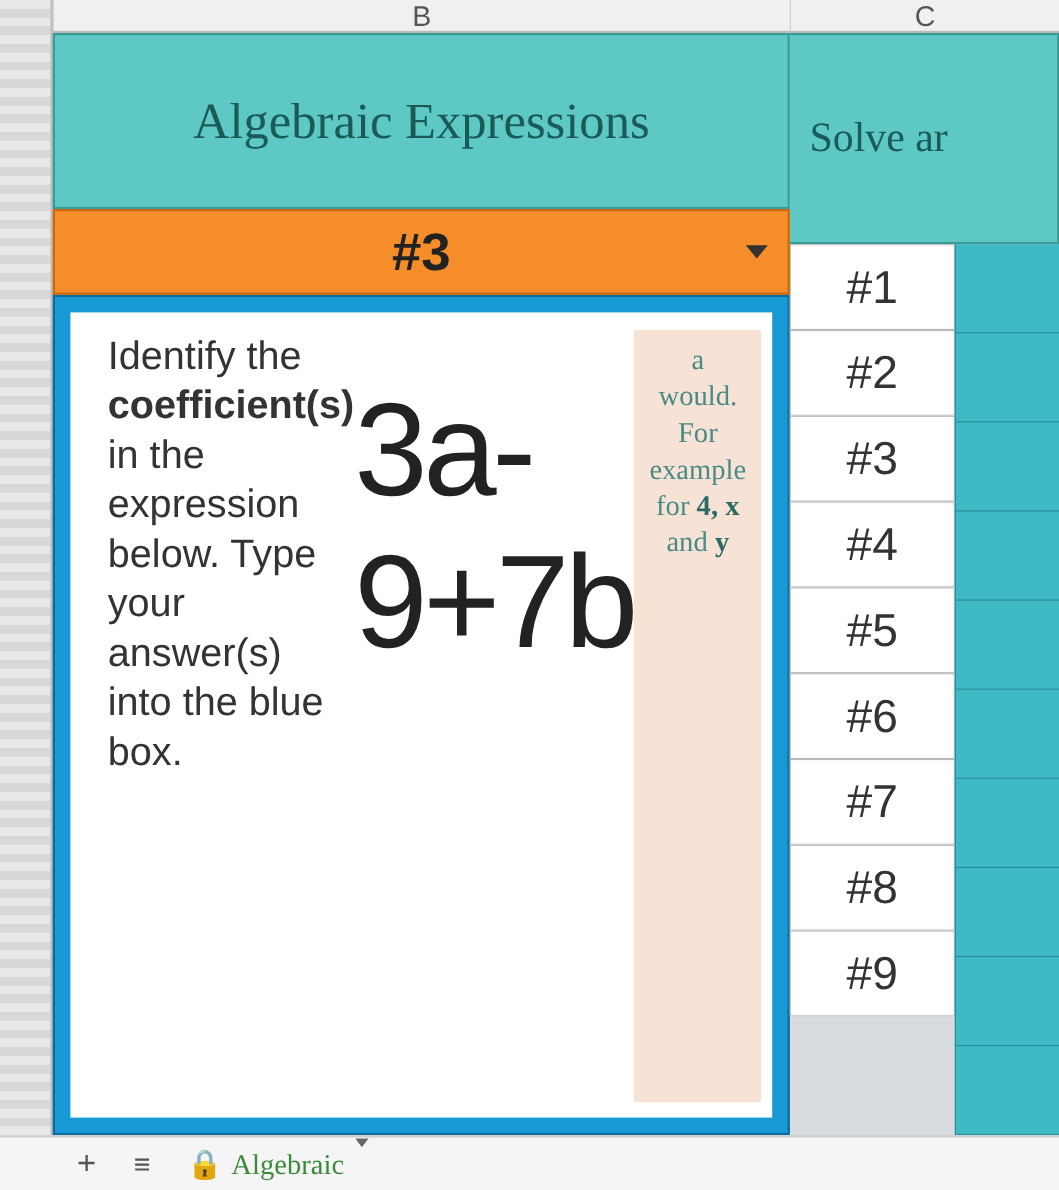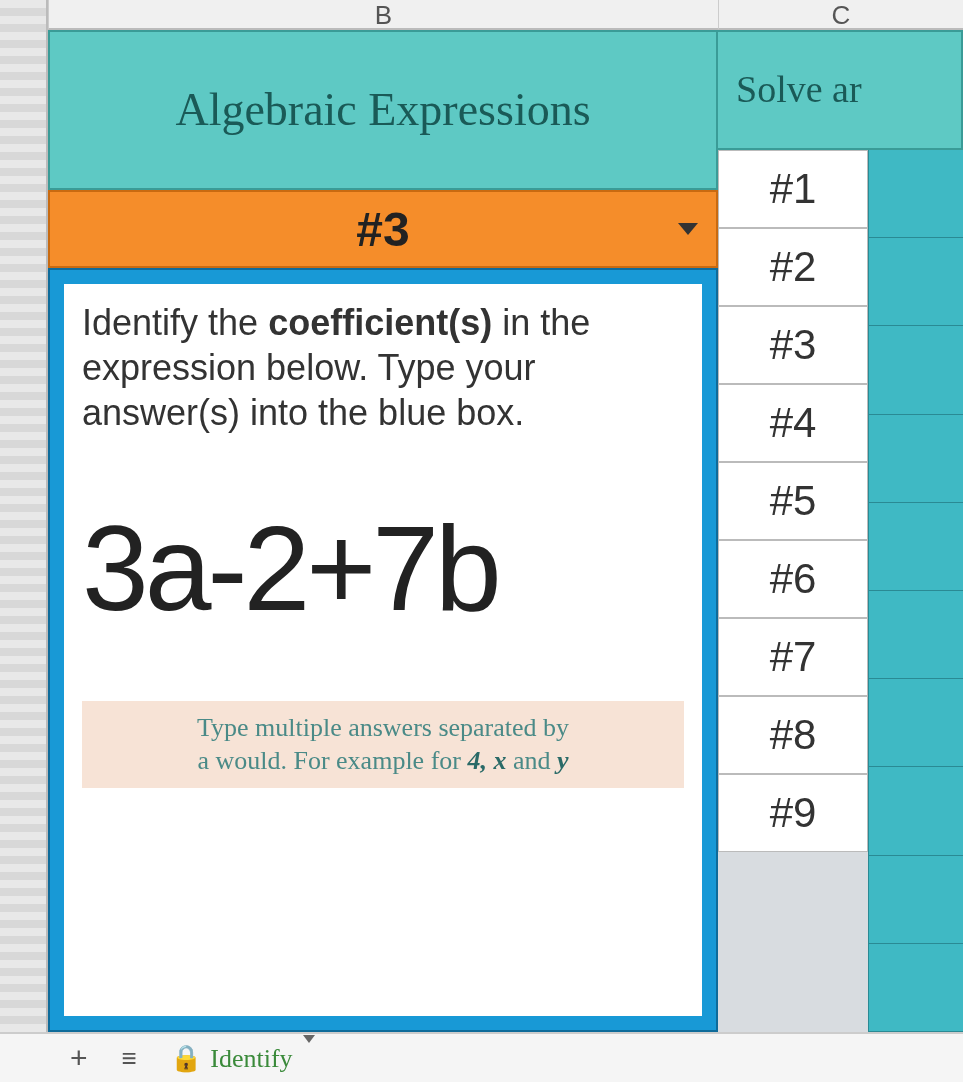--- a/index.html
+++ b/index.html
@@ -66,21 +66,21 @@
     font-family: 'Comic Sans MS', cursive;
     color: #1a5a57;
     font-size: 46px;
     line-height: 1.1;
     text-align: center;
   }
   .right-title {
     background: #5ec9c4;
     border: 2px solid #3a9b97;
     border-left: none;
-    height: 120px;
+    height: 192px;
     display: flex;
     flex-direction: column;
     justify-content: center;
     padding-left: 18px;
     font-family: 'Comic Sans MS', cursive;
     color: #1a5a57;
     font-size: 38px;
     line-height: 1.15;
   }
   .orange-header {
@@ -109,24 +109,23 @@
     flex: 1;
     background: #1899d6;
     border: 2px solid #0e6b9a;
     padding: 14px;
     display: flex;
     flex-direction: column;
   }
   .question-inner {
     background: #fff;
     flex: 1;
-    padding: 16px 18px 14px 18px;
-    display: flex;
-    flex-direction: column;
-    gap: 24px;
+    padding: 16px 18px 14px 34px;
+    display: flex;
+    flex-direction: row;
   }
   .instruction {
     font-size: 36px;
     color: #333;
     line-height: 1.25;
   }
   .instruction .bold { font-weight: bold; }
   .expression {
     font-size: 120px;
     color: #222;
@@ -138,21 +137,21 @@
   }
   .hint {
     background: #f7e3d6;
     color: #4a8a87;
     font-family: 'Comic Sans MS', cursive;
     font-size: 26px;
     padding: 10px 14px;
     line-height: 1.28;
     text-align: center;
   }
-  .hint .b { font-weight: bold; color: #2a6a67; font-style: italic; }
+  .hint .b { font-weight: bold; color: #2a6a67; }
   .number-cell {
     background: #fff;
     border: 1px solid #bbb;
     height: 78px;
     display: flex;
     align-items: center;
     justify-content: center;
     font-size: 42px;
     color: #333;
   }
@@ -202,23 +201,22 @@
     </div>
     <div class="orange-header">
       <span>#3</span>
       <span class="dropdown-arrow"></span>
     </div>
     <div class="question-box">
       <div class="question-inner">
         <div class="instruction">
           <span>Identify the </span><span class="bold">coefficient(s)</span><span> in the expression below. Type your answer(s) into the blue box.</span>
         </div>
-        <div class="expression">3a-2+7b</div>
+        <div class="expression">3a-9+7b</div>
         <div class="hint">
-          <div>Type multiple answers separated by</div>
           <div>
             <span>a would. For example for </span><span class="b">4, x </span><span>and </span><span class="b">y</span>
           </div>
         </div>
       </div>
     </div>
   </div>
 
   <div class="right-col">
     <div class="right-title">
@@ -250,16 +248,16 @@
       </div>
     </div>
   </div>
 </div>
 
 <div class="bottom-bar">
   <span class="plus-btn">+</span>
   <span class="menu-btn">≡</span>
   <span>
     <span class="lock-icon">🔒</span>
-    <span class="q-label">Identify</span>
+    <span class="q-label">Algebraic</span>
     <span class="dd-small"></span>
   </span>
 </div>
 
 </body></html>

